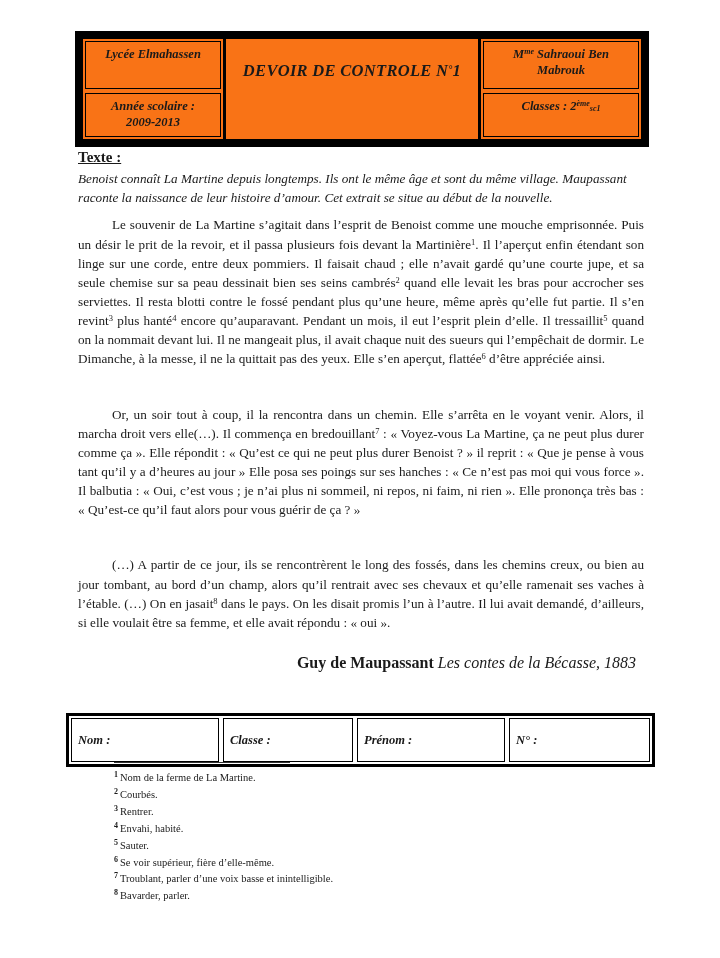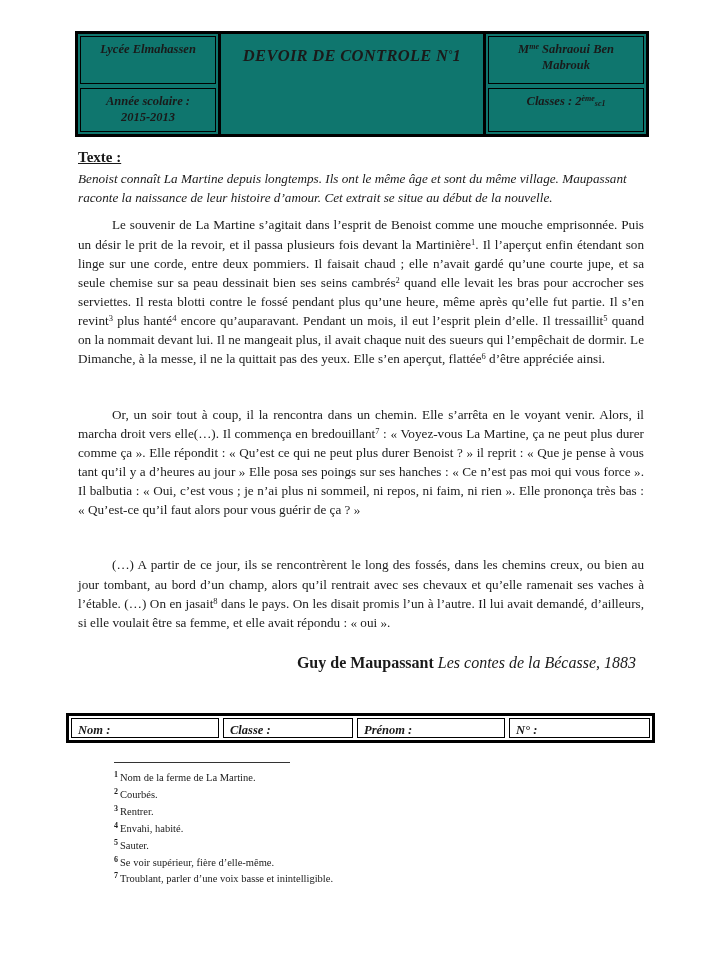--- a/index.html
+++ b/index.html
@@ -15,40 +15,40 @@
     position: relative;
     overflow: hidden;
   }
 
   
   .header-table {
     position: absolute;
     left: 75px;
     top: 31px;
     width: 574px;
-    border: 3px solid #000000;
-    box-sizing: border-box;
-    display: flex;
-    background: #0f766e;
+    border: 8px solid #000000;
+    box-sizing: border-box;
+    display: flex;
+    background: #f97316;
   }
   .header-left-col {
     width: 140px;
     display: flex;
     flex-direction: column;
     box-sizing: border-box;
   }
   .header-mid-col {
     flex: 1;
     box-sizing: border-box;
     border-left: 3px solid #000;
     border-right: 3px solid #000;
     display: flex;
     align-items: flex-start;
     justify-content: center;
-    padding-top: 12px;
+    padding-top: 22px;
   }
   .header-right-col {
     width: 160px;
     display: flex;
     flex-direction: column;
     box-sizing: border-box;
   }
   .hcell {
     box-sizing: border-box;
     border: 1px solid #000;
@@ -121,22 +121,22 @@
     width: 589px;
     border: 3px solid #000;
     box-sizing: border-box;
     display: flex;
     background: #fff;
   }
   .fcell {
     box-sizing: border-box;
     border: 1px solid #000;
     margin: 2px;
-    height: 20px;
-    padding: 4px 0 0 6px;
+    height: 44px;
+    padding: 14px 0 0 6px;
     font-style: italic;
     font-weight: bold;
     font-size: 12.5px;
   }
   .fcell.c1 { width: 148px; }
   .fcell.c2 { width: 148px; }
   .fcell.c3 { width: 130px; }
   .fcell.c4 { flex: 1; }
 
   
@@ -169,21 +169,21 @@
 <body>
 
 <div class="header-table">
 
   <div class="header-left-col">
     <div class="hcell row1">
       <span>Lycée  Elmahassen</span>
     </div>
     <div class="hcell row2">
       <div>Année scolaire :</div>
-      <div>2015-2013</div>
+      <div>2009-2013</div>
     </div>
   </div>
 
   <div class="header-mid-col">
     <div class="exam-title"><span>DEVOIR DE CONTROLE N</span><span class="deg">°</span><span>1</span></div>
   </div>
 
   <div class="header-right-col">
     <div class="hcell row1"><span>M</span><sup class="sm">me</sup><span> Sahraoui Ben Mabrouk</span></div>
     <div class="hcell row2"><span>Classes : 2</span><sup class="sm">ème</sup><sub class="sm">sc1</sub></div>
@@ -226,14 +226,15 @@
 <div class="footnotes">
   <div class="fn-rule"></div>
   <div id="footnote-list">
       <div class="fn-item"><sup>1</sup><span>Nom de la ferme de La Martine.</span></div>
       <div class="fn-item"><sup>2</sup><span>Courbés.</span></div>
       <div class="fn-item"><sup>3</sup><span>Rentrer.</span></div>
       <div class="fn-item"><sup>4</sup><span>Envahi, habité.</span></div>
       <div class="fn-item"><sup>5</sup><span>Sauter.</span></div>
       <div class="fn-item"><sup>6</sup><span>Se voir supérieur, fière d’elle-même.</span></div>
       <div class="fn-item"><sup>7</sup><span>Troublant, parler d’une voix basse et inintelligible.</span></div>
+      <div class="fn-item"><sup>8</sup><span>Bavarder, parler.</span></div>
     </div>
 </div>
 
 </body></html>

